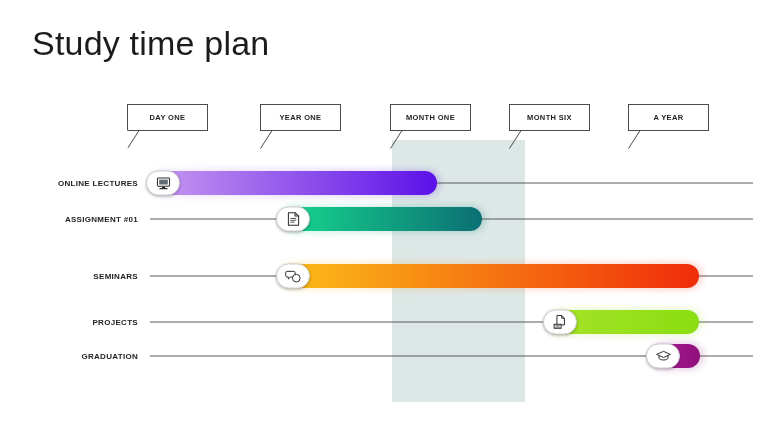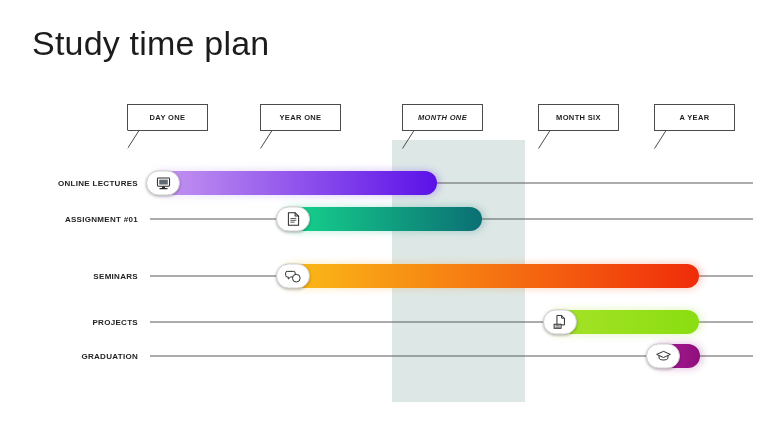--- a/index.html
+++ b/index.html
@@ -168,39 +168,39 @@
 
   <div class="milestone" id="ms-1" style="left: 260px;">
     <div class="milestone-box">
       <span class="milestone-label">YEAR ONE</span>
     </div>
     <svg class="milestone-tail" viewBox="0 0 18 19">
       <path d="M0.5,18.5 L12,0.5" fill="none" stroke="#4b4b4b" stroke-width="1"></path>
     </svg>
   </div>
 
-  <div class="milestone" id="ms-2" style="left: 402px; font-style: italic;">
+  <div class="milestone" id="ms-2" style="left: 390px;">
     <div class="milestone-box">
       <span class="milestone-label">MONTH ONE</span>
     </div>
     <svg class="milestone-tail" viewBox="0 0 18 19">
       <path d="M0.5,18.5 L12,0.5" fill="none" stroke="#4b4b4b" stroke-width="1"></path>
     </svg>
   </div>
 
-  <div class="milestone" id="ms-3" style="left: 538px;">
+  <div class="milestone" id="ms-3" style="left: 509px;">
     <div class="milestone-box">
       <span class="milestone-label">MONTH SIX</span>
     </div>
     <svg class="milestone-tail" viewBox="0 0 18 19">
       <path d="M0.5,18.5 L12,0.5" fill="none" stroke="#4b4b4b" stroke-width="1"></path>
     </svg>
   </div>
 
-  <div class="milestone" id="ms-4" style="left: 654px;">
+  <div class="milestone" id="ms-4" style="left: 628px;">
     <div class="milestone-box">
       <span class="milestone-label">A YEAR</span>
     </div>
     <svg class="milestone-tail" viewBox="0 0 18 19">
       <path d="M0.5,18.5 L12,0.5" fill="none" stroke="#4b4b4b" stroke-width="1"></path>
     </svg>
   </div>
 
   <div class="row" id="row-0" style="top: 168px;">
     <div class="row-label">ONLINE LECTURES</div>

